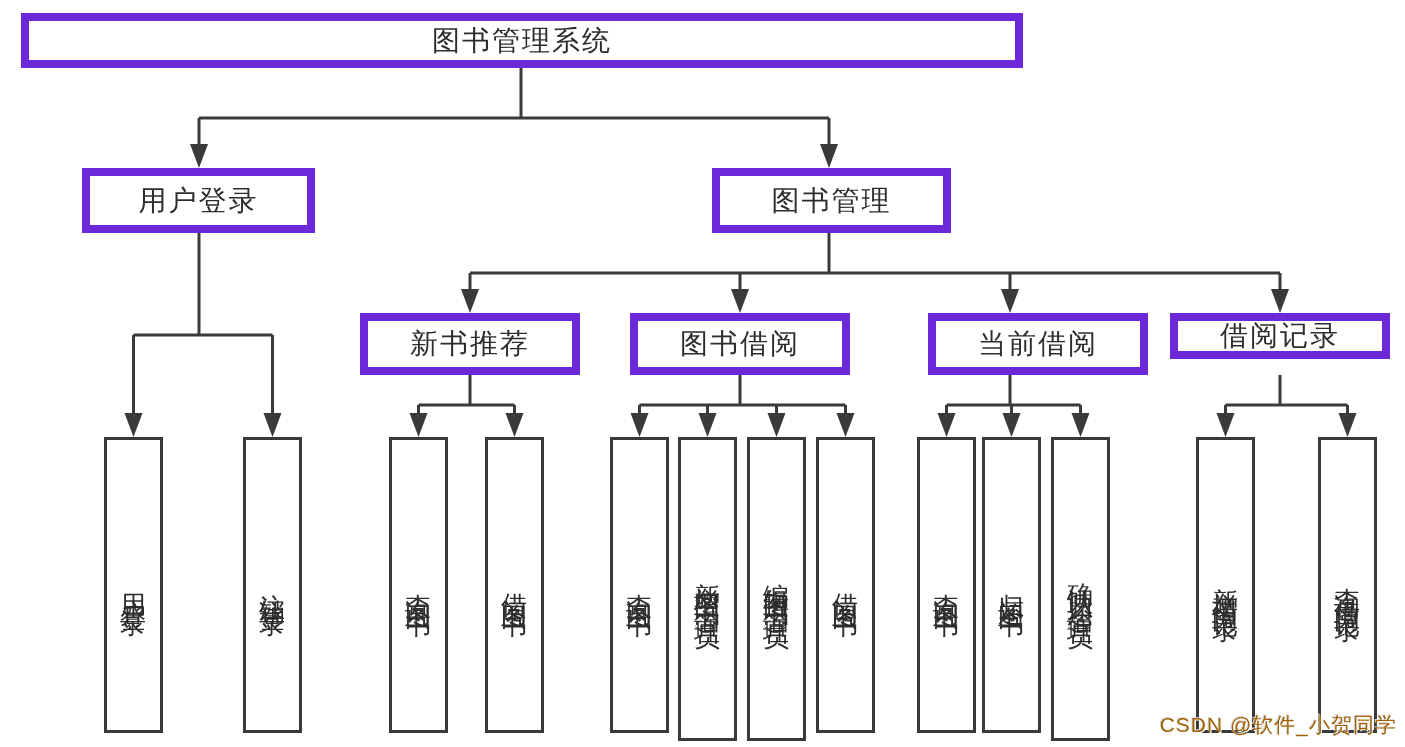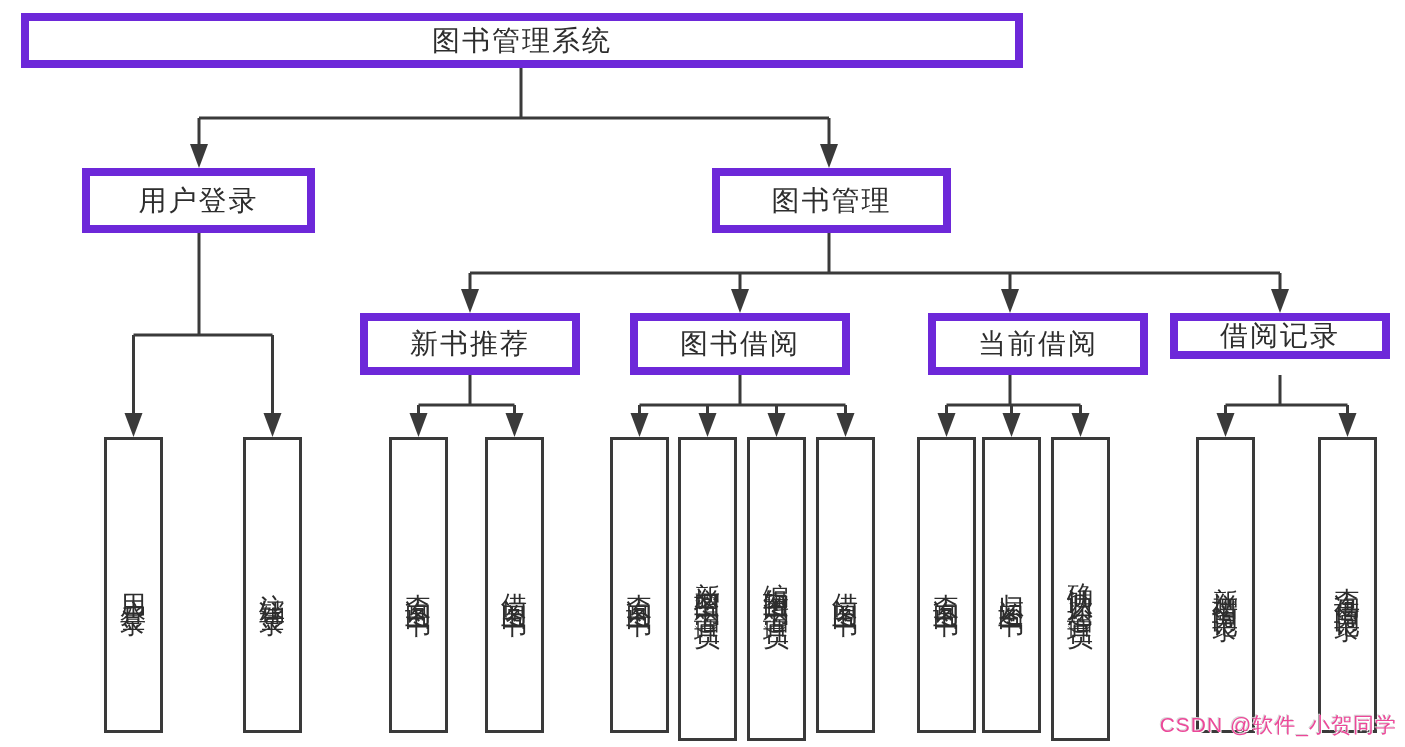--- a/index.html
+++ b/index.html
@@ -44,21 +44,21 @@
     line-height: 1;
     letter-spacing: 6px;
     color: #2d2d2d;
     z-index: 2;
   }
   .watermark {
     position: absolute;
     right: 8px;
     bottom: 8px;
     font-size: 21px;
-    color: #ec4899;
+    color: #a16207;
     text-shadow: 1px 1px 0 #ffffff, -1px -1px 0 #d9d9d9;
     letter-spacing: 1px;
     white-space: nowrap;
     z-index: 3;
   }
   
   .n-root   { left: 21px;   top: 13px;  width: 1002px; height: 55px; }
   .n-login  { left: 82px;   top: 168px; width: 233px;  height: 65px; }
   .n-mgmt   { left: 712px;  top: 168px; width: 239px;  height: 65px; }
   .n-rec    { left: 360px;  top: 313px; width: 220px;  height: 62px; }

